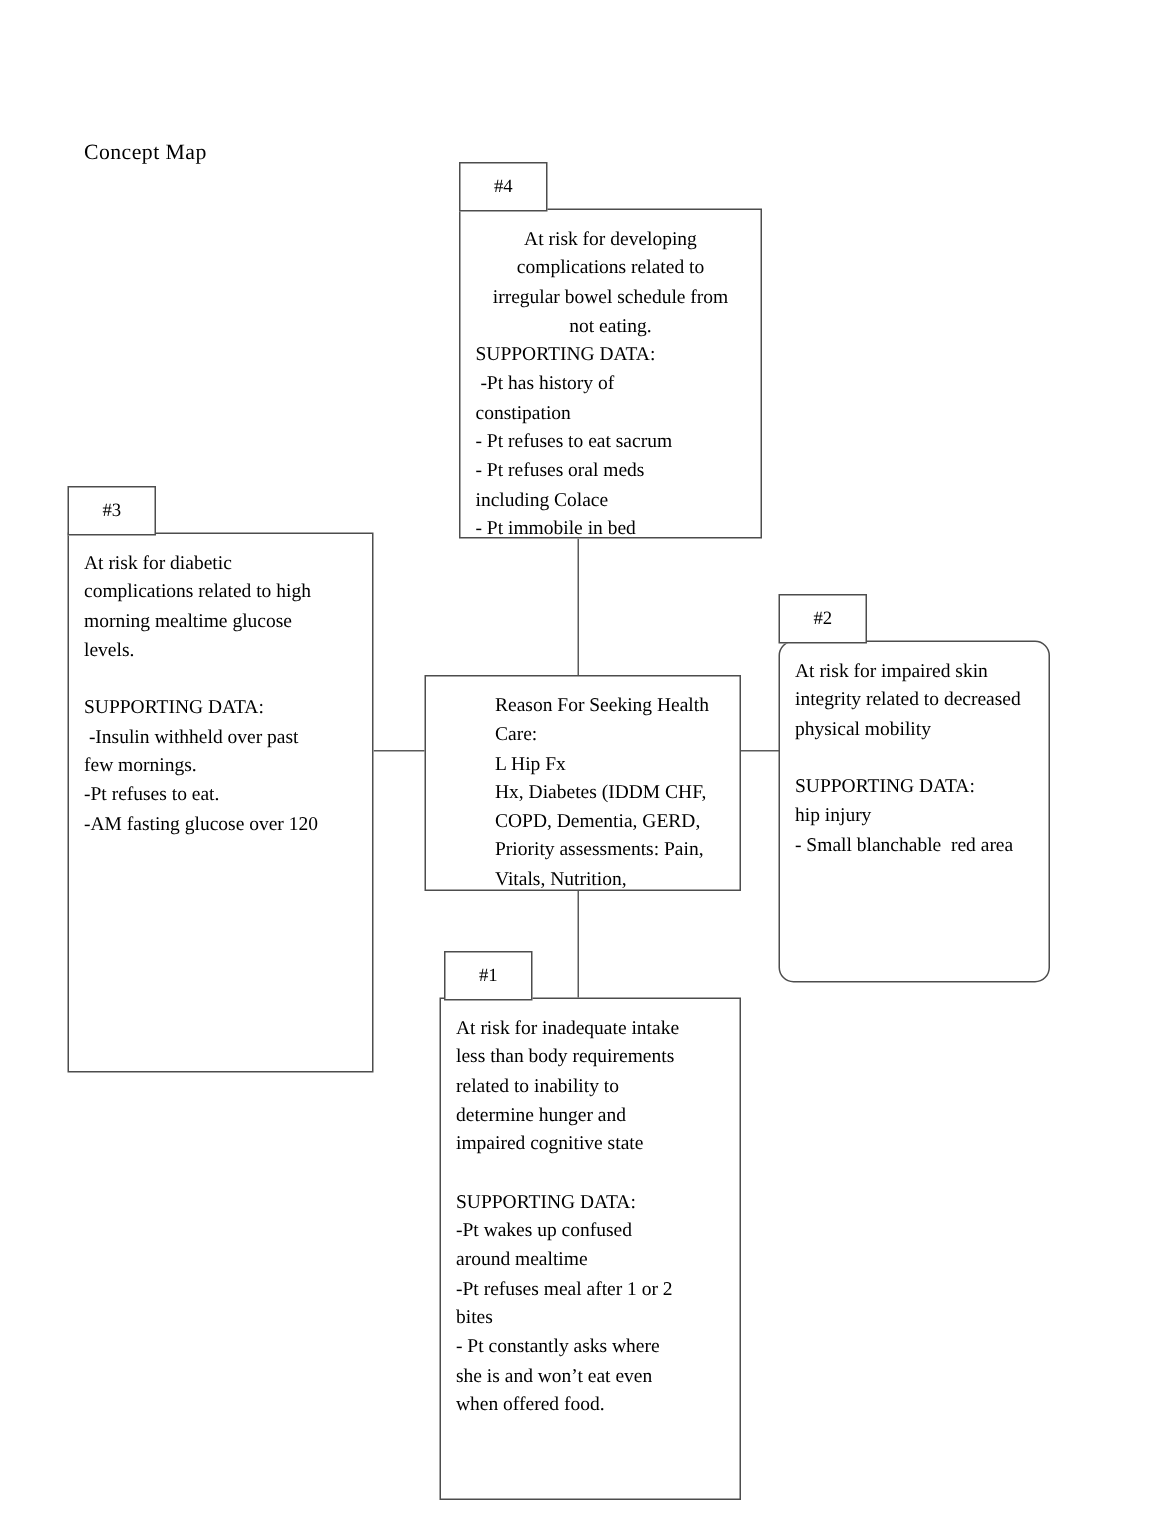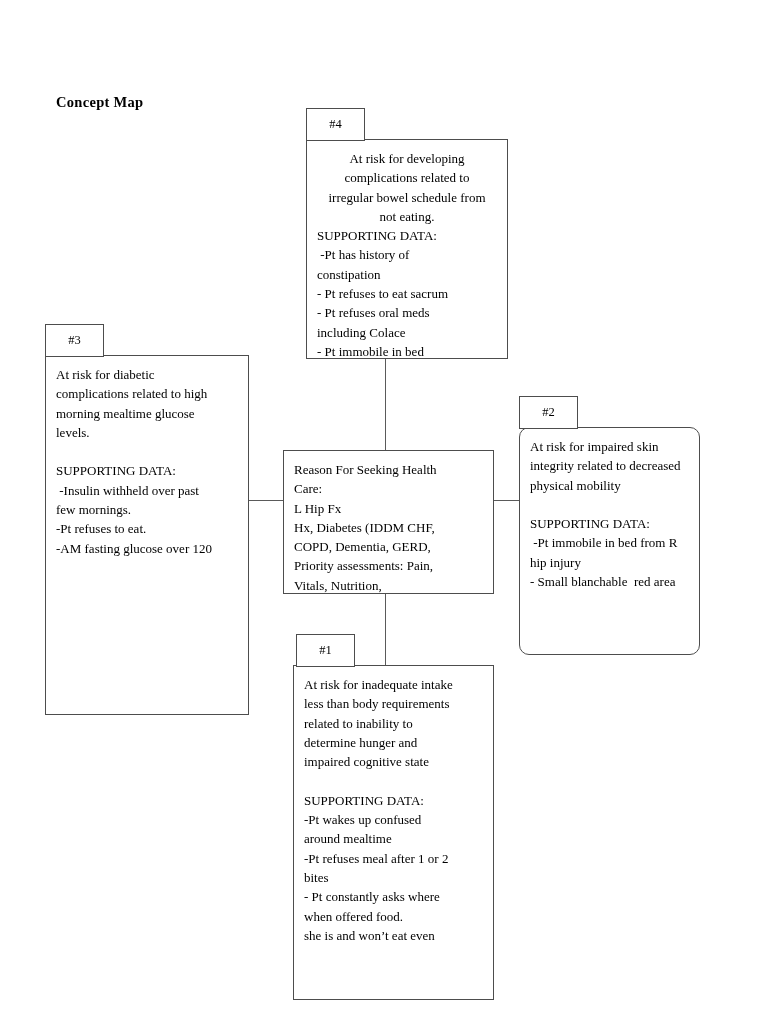--- a/index.html
+++ b/index.html
@@ -19,21 +19,21 @@
     width: 768px;
     height: 1024px;
   }
 
   
   .page-title {
     position: absolute;
     left: 56px;
     top: 94px;
     font-size: 14.5px;
-    font-weight: bold;
+    font-weight: normal;
     letter-spacing: 0.3px;
     font-family: "Liberation Serif", "DejaVu Serif", serif;
     white-space: nowrap;
   }
 
   
   .connector {
     position: absolute;
     background: #5a5a5a;
     z-index: 1;
@@ -70,21 +70,21 @@
   .node-body .ln.center { text-align: center; }
   .node-body .ln.blank { height: 19.3px; }
 
   
   #node-4      { left: 306px; top: 139px; width: 202px; height: 220px; }
   #tab-4       { left: 306px; top: 108px; width: 59px;  height: 33px; }
 
   #node-3      { left: 45px;  top: 355px; width: 204px; height: 360px; }
   #tab-3       { left: 45px;  top: 324px; width: 59px;  height: 33px; }
 
-  #node-center { left: 283px; top: 450px; width: 211px; height: 144px; }
+  #node-center { left: 283px; top: 450px; width: 211px; height: 144px; padding-left: 36px; }
 
   #node-2      { left: 519px; top: 427px; width: 181px; height: 228px; border-radius: 10px; }
   #tab-2       { left: 519px; top: 396px; width: 59px;  height: 33px; }
 
   #node-1      { left: 293px; top: 665px; width: 201px; height: 335px; }
   #tab-1       { left: 296px; top: 634px; width: 59px;  height: 33px; }
 
   
   #conn-top    { left: 385px; top: 359px; height: 92px; }
   #conn-bottom { left: 385px; top: 594px; height: 72px; }
@@ -148,40 +148,39 @@
     </div>
   </div>
 
   <div class="node" id="node-2">
     <div class="node-body">
       <div class="ln">At risk for impaired skin</div>
       <div class="ln">integrity related to decreased</div>
       <div class="ln">physical mobility</div>
       <div class="ln blank"></div>
       <div class="ln">SUPPORTING DATA:</div>
-      <div class="ln"> -Pt immobile in bed from R</div>
       <div class="ln">hip injury</div>
       <div class="ln">- Small blanchable  red area</div>
     </div>
   </div>
   <div class="node-tab" id="tab-2">#2</div>
 
   <div class="node" id="node-1">
     <div class="node-body">
       <div class="ln">At risk for inadequate intake</div>
       <div class="ln">less than body requirements</div>
       <div class="ln">related to inability to</div>
       <div class="ln">determine hunger and</div>
       <div class="ln">impaired cognitive state</div>
       <div class="ln blank"></div>
       <div class="ln">SUPPORTING DATA:</div>
       <div class="ln">-Pt wakes up confused</div>
       <div class="ln">around mealtime</div>
       <div class="ln">-Pt refuses meal after 1 or 2</div>
       <div class="ln">bites</div>
       <div class="ln">- Pt constantly asks where</div>
+      <div class="ln">she is and won’t eat even</div>
       <div class="ln">when offered food.</div>
-      <div class="ln">she is and won’t eat even</div>
     </div>
   </div>
   <div class="node-tab" id="tab-1">#1</div>
 
 </div>
 
 </body></html>

